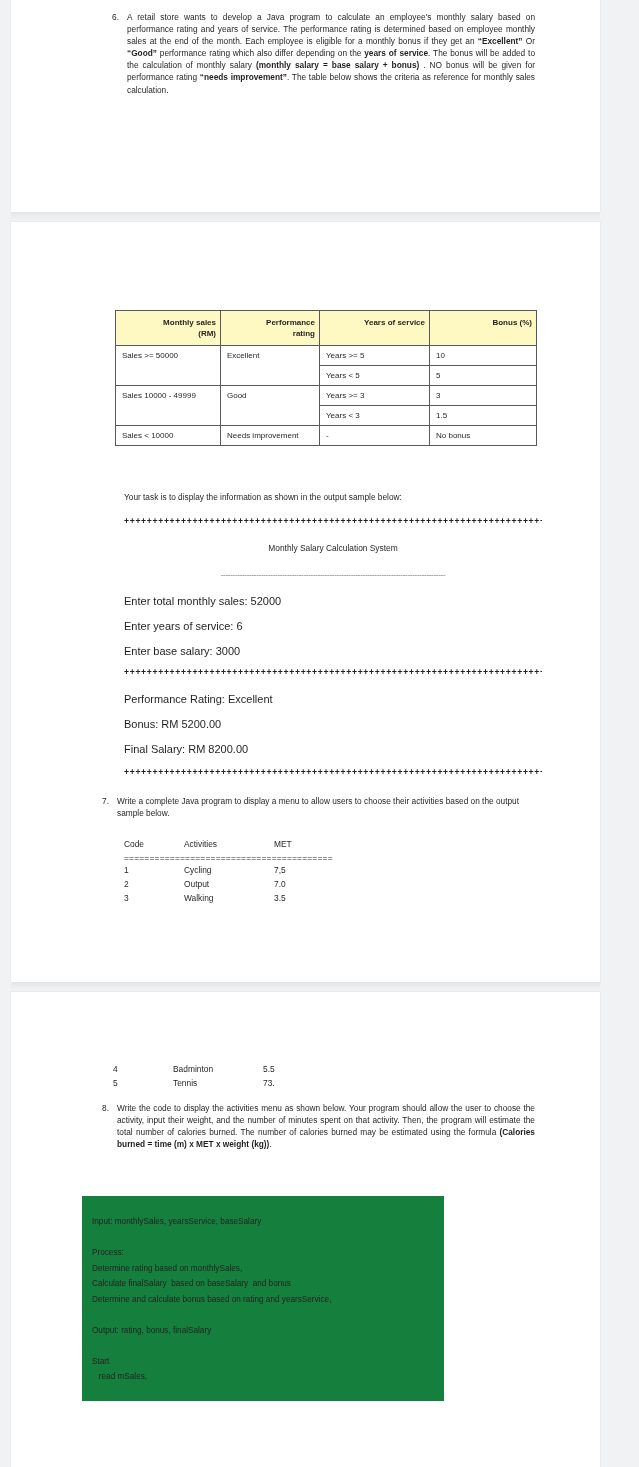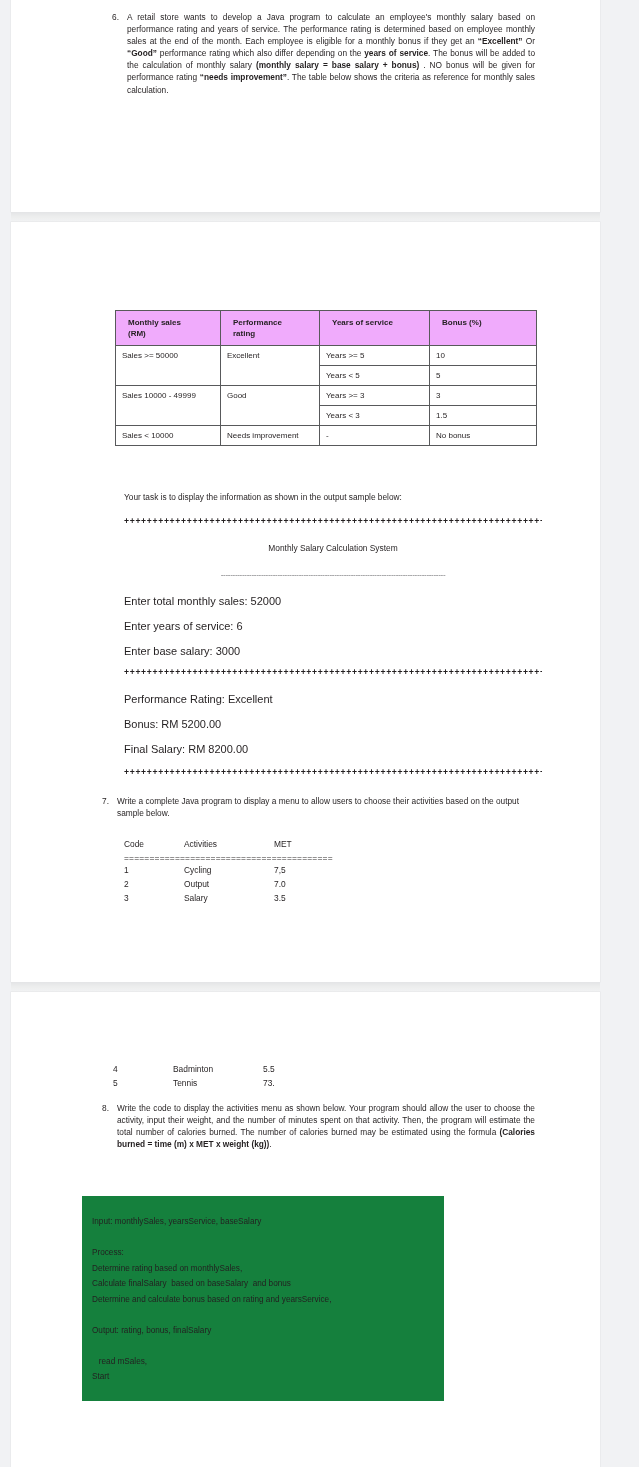--- a/index.html
+++ b/index.html
@@ -74,24 +74,24 @@
   }
   .criteria td, .criteria th {
     border: 1px solid #58595b;
     padding: 4px 6px;
     vertical-align: top;
     font-weight: normal;
     text-align: left;
     line-height: 11px;
   }
   .criteria thead th {
-    background: #f0abfc;
+    background: #fef9c3;
     font-weight: bold;
-    text-align: left;
-    padding: 6px 12px;
+    text-align: right;
+    padding: 6px 4px;
     line-height: 11px;
   }
   .col-a { width: 105px; }
   .col-b { width: 99px; }
   .col-c { width: 110px; }
   .col-d { width: 107px; }
 
   
   .plusline {
     position: absolute;
@@ -260,21 +260,21 @@
           <div class="act-c2">Cycling</div>
           <div class="act-c3">7,5</div>
         </div>
         <div class="act-row">
           <div class="act-c1">2</div>
           <div class="act-c2">Output</div>
           <div class="act-c3">7.0</div>
         </div>
         <div class="act-row">
           <div class="act-c1">3</div>
-          <div class="act-c2">Salary</div>
+          <div class="act-c2">Walking</div>
           <div class="act-c3">3.5</div>
         </div>
       </div>
 
     </div>
   </div>
   <div class="page-gap" id="gap2"></div>
 
   <div class="page" id="page3">
     <div class="inner">
@@ -300,20 +300,20 @@
       <div class="pseudo-box" style="left:71px; top:204px; width:362px;">
           <div class="pline">Input: monthlySales, yearsService, baseSalary</div>
           <div class="blank"></div>
           <div class="pline">Process:</div>
           <div class="pline">Determine rating based on monthlySales,</div>
           <div class="pline">Calculate finalSalary  based on baseSalary  and bonus</div>
           <div class="pline">Determine and calculate bonus based on rating and yearsService,</div>
           <div class="blank"></div>
           <div class="pline">Output: rating, bonus, finalSalary</div>
           <div class="blank"></div>
+          <div class="pline">Start</div>
           <div class="pline">   read mSales,</div>
-          <div class="pline">Start</div>
         </div>
 
     </div>
   </div>
 
 </div>
 
 </body></html>

